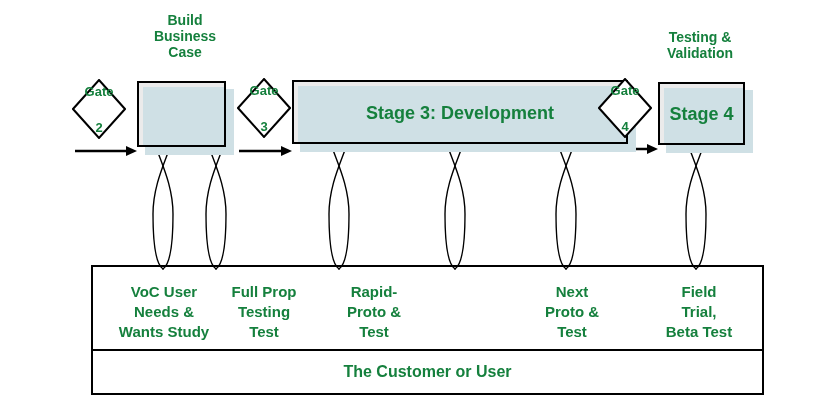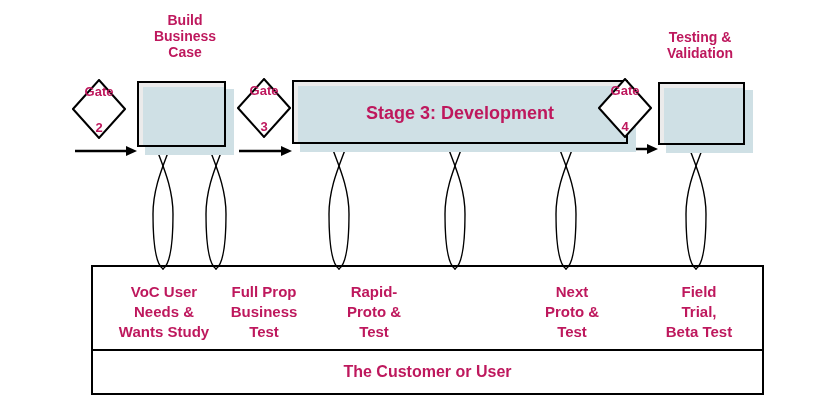--- a/index.html
+++ b/index.html
@@ -4,21 +4,21 @@
 <style>
   :root{
     --stage-fill:#cfe0e5;
     --stage-top-strip:#ebebeb;
     --line:#000000;
     --background:#ffffff;
   }
   html,body{margin:0;padding:0;background:var(--background);}
   .canvas{
     position:relative;width:813px;height:405px;background:var(--background);
-    font-family:"Liberation Sans",sans-serif;color:#be185d;overflow:hidden;
+    font-family:"Liberation Sans",sans-serif;color:#15803d;overflow:hidden;
   }
   .phase-label{
     position:absolute;width:150px;text-align:center;font-weight:bold;
     font-size:14px;line-height:16px;white-space:pre-line;
   }
   .gate{position:absolute;width:54px;height:60px;z-index:4;}
   .gate svg{position:absolute;left:0;top:0;display:block;}
   .gate .gate-text{
     position:absolute;inset:0;display:flex;flex-direction:column;
     align-items:center;justify-content:center;font-weight:bold;
@@ -139,29 +139,30 @@
     <div class="shadow"></div>
     <div class="box">
       <div class="fill"></div>
       <div class="stage-label">Stage 3: Development</div>
     </div>
   </div>
   <div class="stage" style="left:658px;top:82px;width:87px;height:63px;">
     <div class="shadow"></div>
     <div class="box">
       <div class="fill"></div>
+      <div class="stage-label">Stage 4</div>
     </div>
   </div>
 
   <div class="bottom-box">
     <div class="activity" style="left:71px;">VoC User
 Needs &amp;
 Wants Study</div>
     <div class="activity" style="left:171px;">Full Prop
-Business
+Testing
 Test</div>
     <div class="activity" style="left:281px;">Rapid-
 Proto &amp;
 Test</div>
     <div class="activity" style="left:479px;">Next
 Proto &amp;
 Test</div>
     <div class="activity" style="left:606px;">Field
 Trial,
 Beta Test</div>

